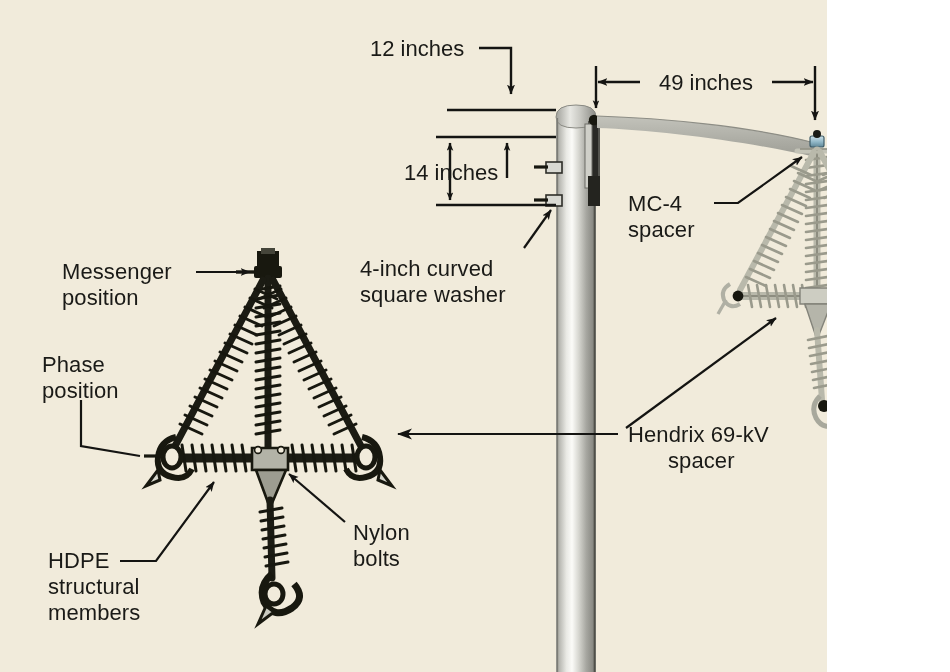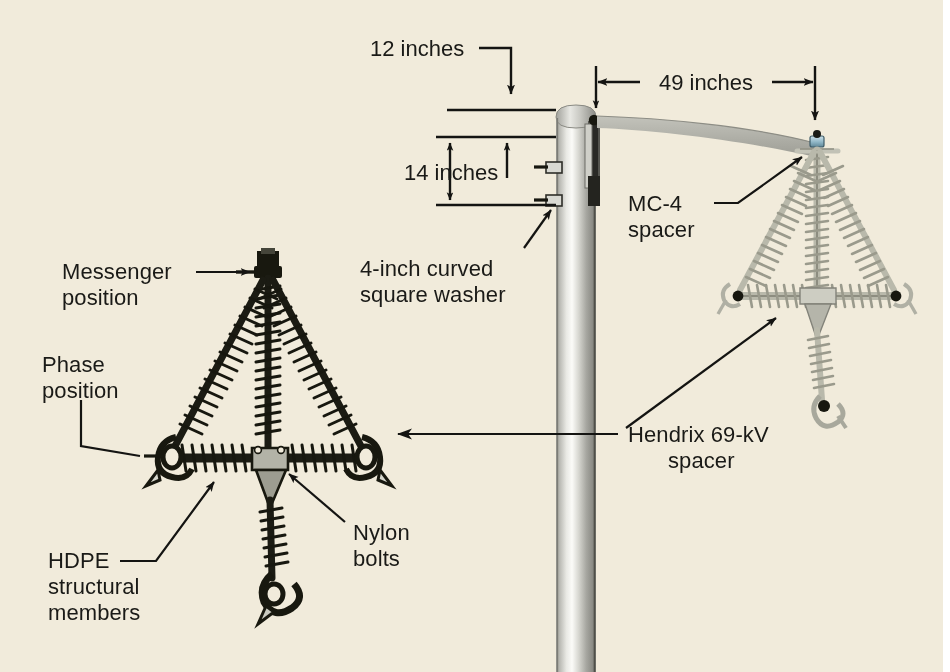--- a/index.html
+++ b/index.html
@@ -3,21 +3,21 @@
 <meta charset="utf-8">
 <title>Spacer Cable Pole Assembly Diagram</title>
 <style>
   html, body {
     margin: 0;
     padding: 0;
     background: #ffffff;
   }
   #diagram-root {
     position: relative;
-    width: 943px;
+    width: 827px;
     height: 672px;
     background: #f1ebdb;
     overflow: hidden;
     font-family: "Liberation Sans", sans-serif;
   }
   #diagram-svg {
     position: absolute;
     left: 0;
     top: 0;
     width: 950px;

